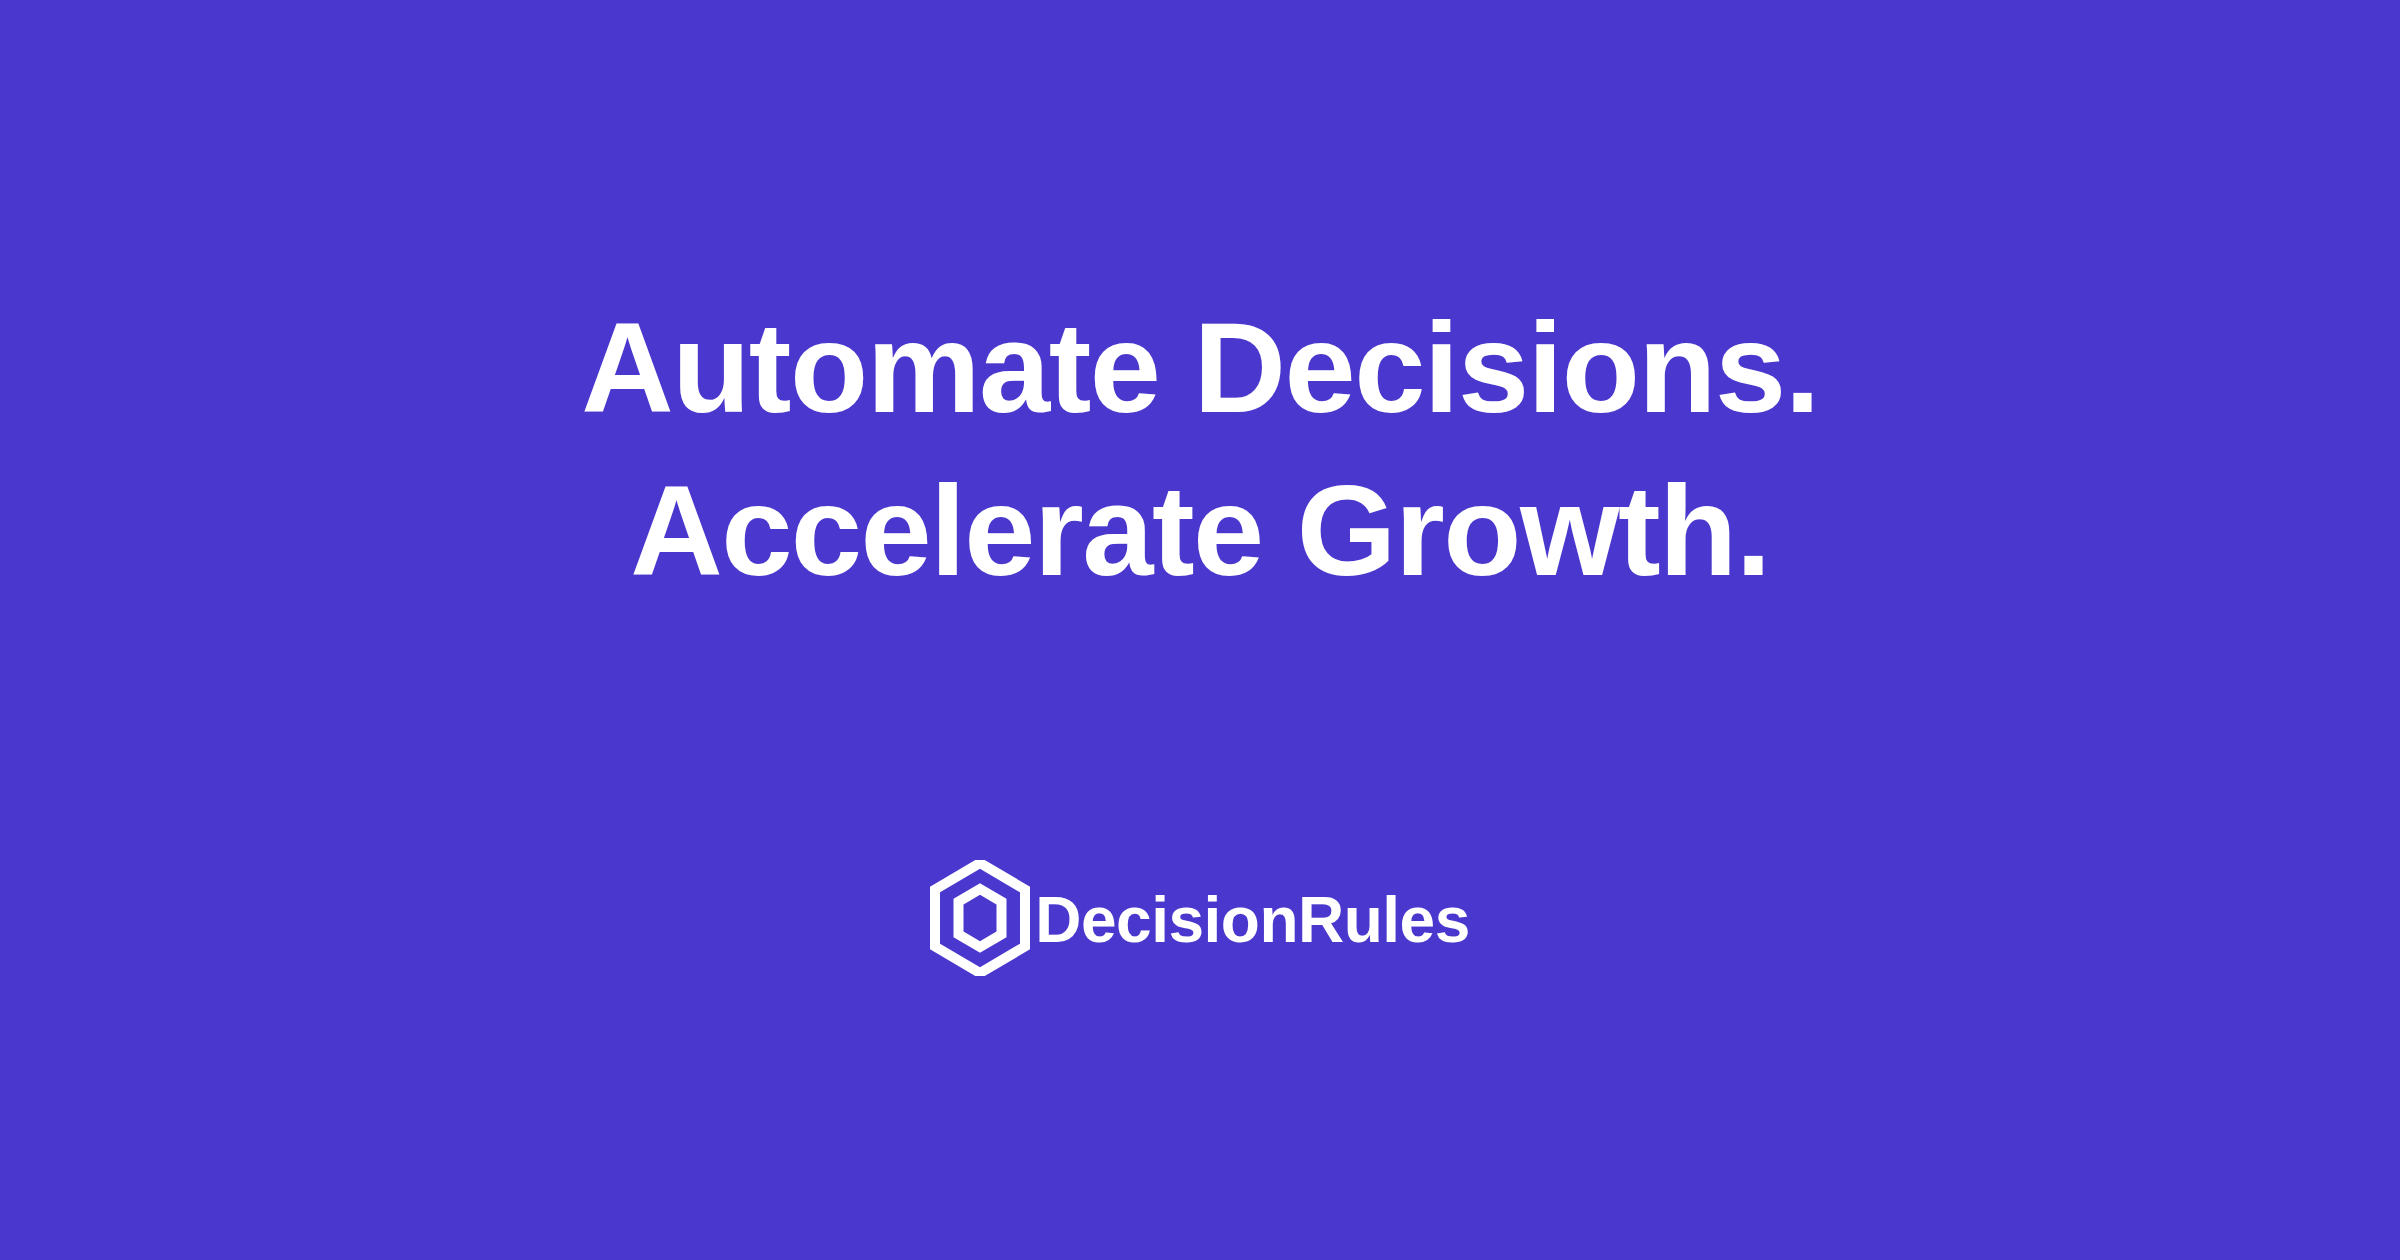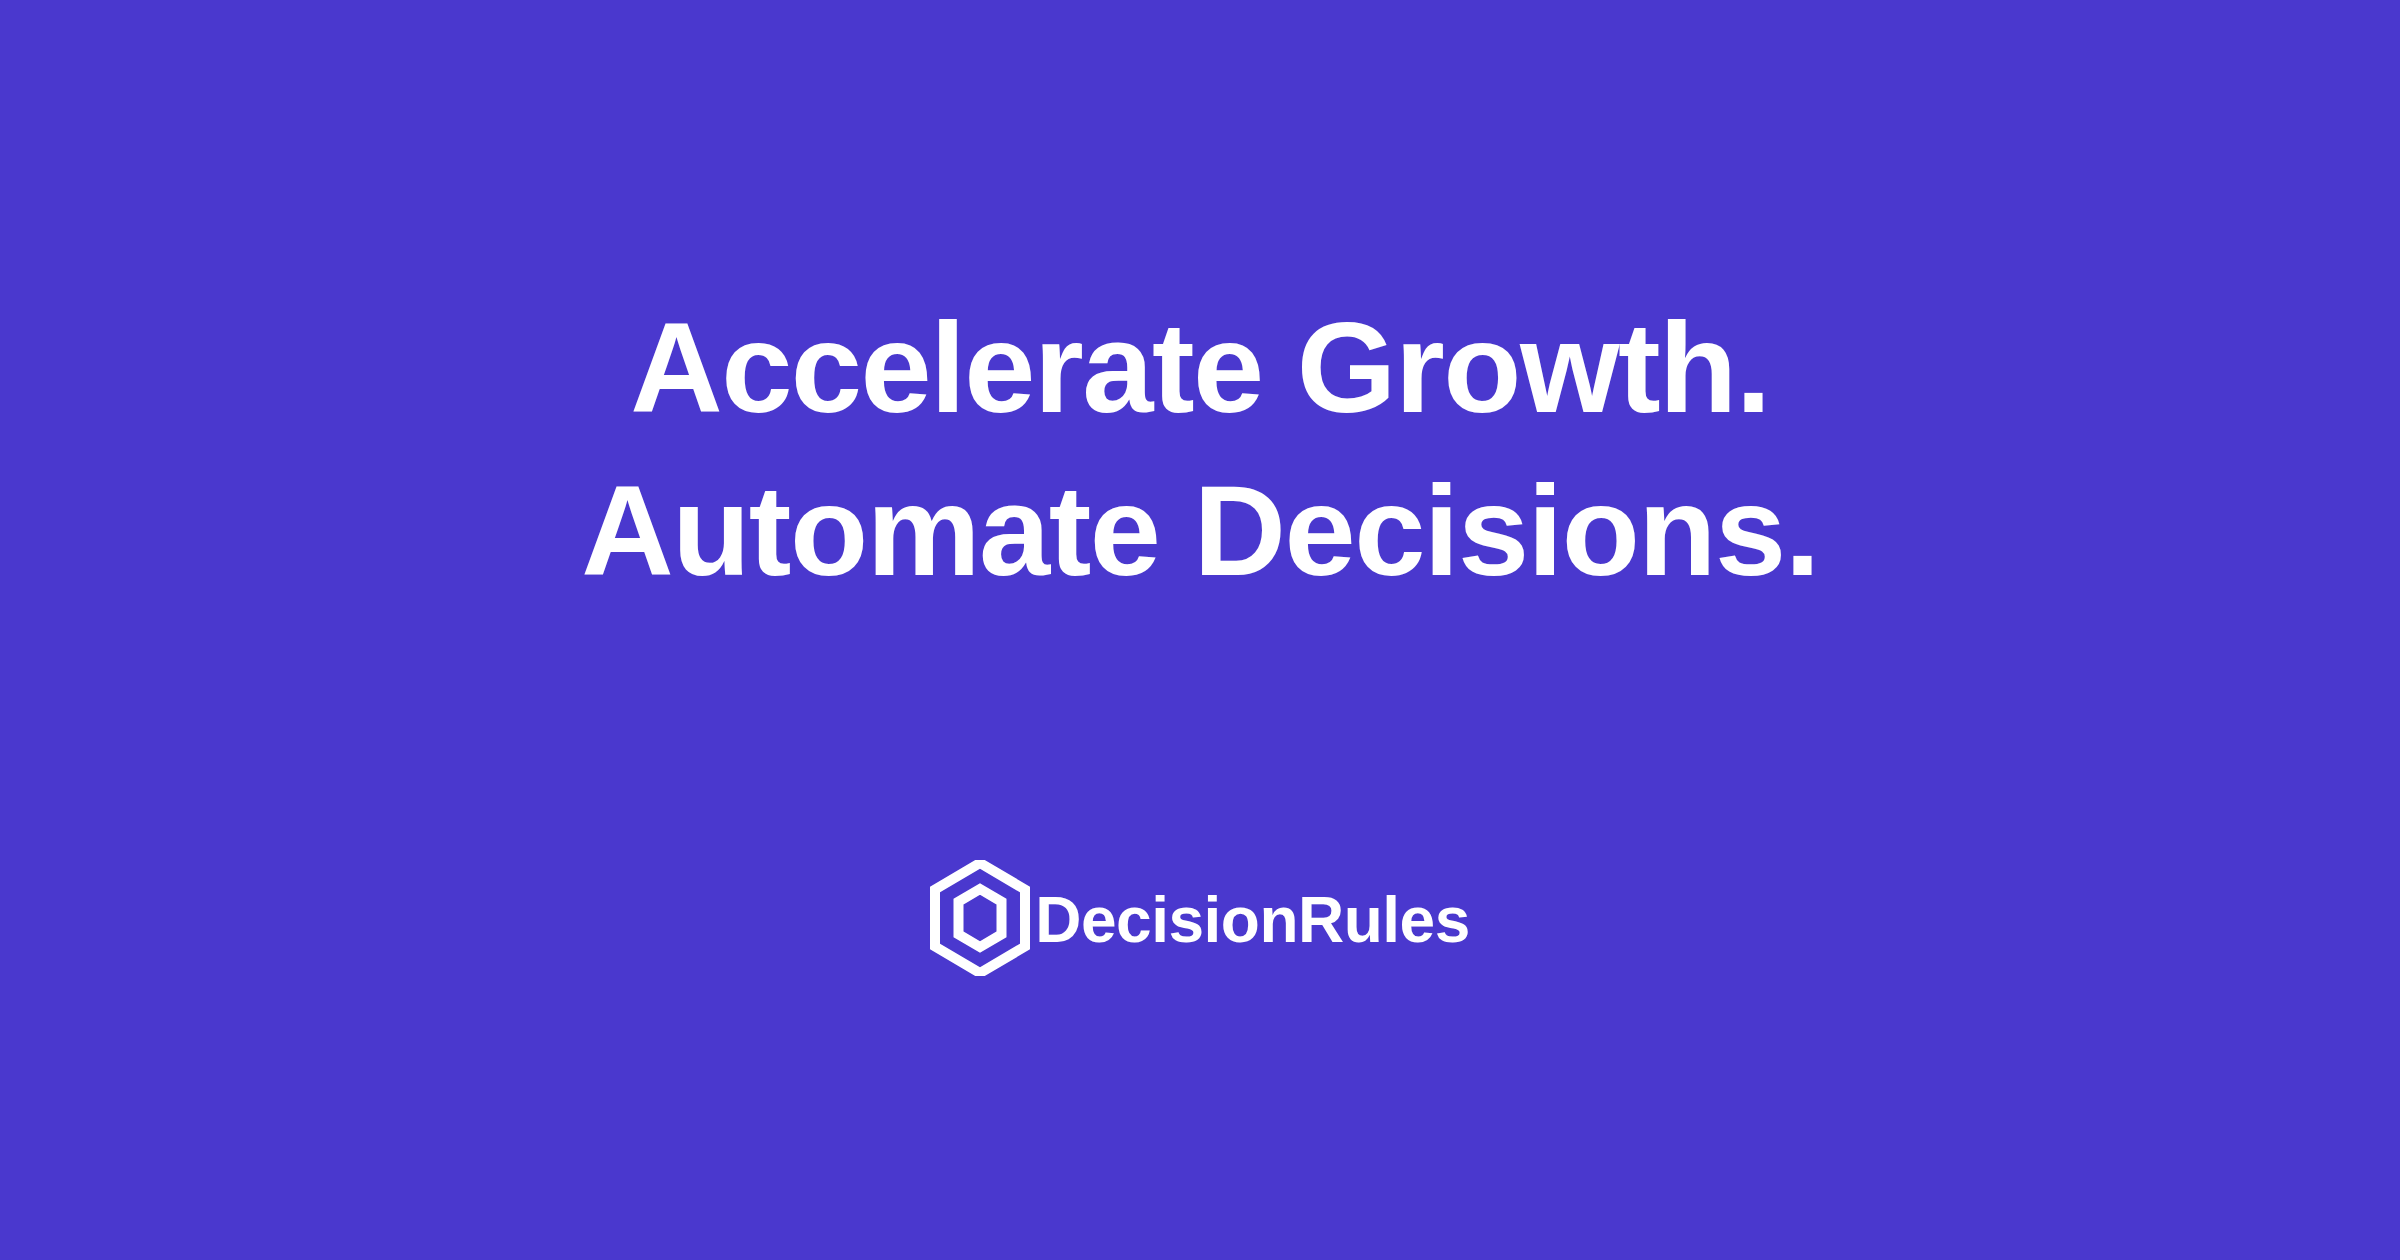--- a/index.html
+++ b/index.html
@@ -74,22 +74,22 @@
     position: relative;
     top: 2px;
   }
 </style>
 </head>
 <body>
 
 <div class="card">
 
   <div class="headline">
+    <span class="headline-line">Automate Decisions.</span>
     <span class="headline-line">Accelerate Growth.</span>
-    <span class="headline-line">Automate Decisions.</span>
   </div>
 
   <div class="logo-lockup">
 
     <svg class="logo-mark" viewBox="0 0 100 116" aria-hidden="true">
 
       <polygon points="50,3 95,29.5 95,86.5 50,113 5,86.5 5,29.5" fill="none" stroke="#FFFFFF" stroke-width="10" stroke-linejoin="miter"></polygon>
 
       <polygon points="50,29 71.5,41.7 71.5,74.3 50,87 28.5,74.3 28.5,41.7" fill="none" stroke="#FFFFFF" stroke-width="10" stroke-linejoin="miter"></polygon>
     </svg>

